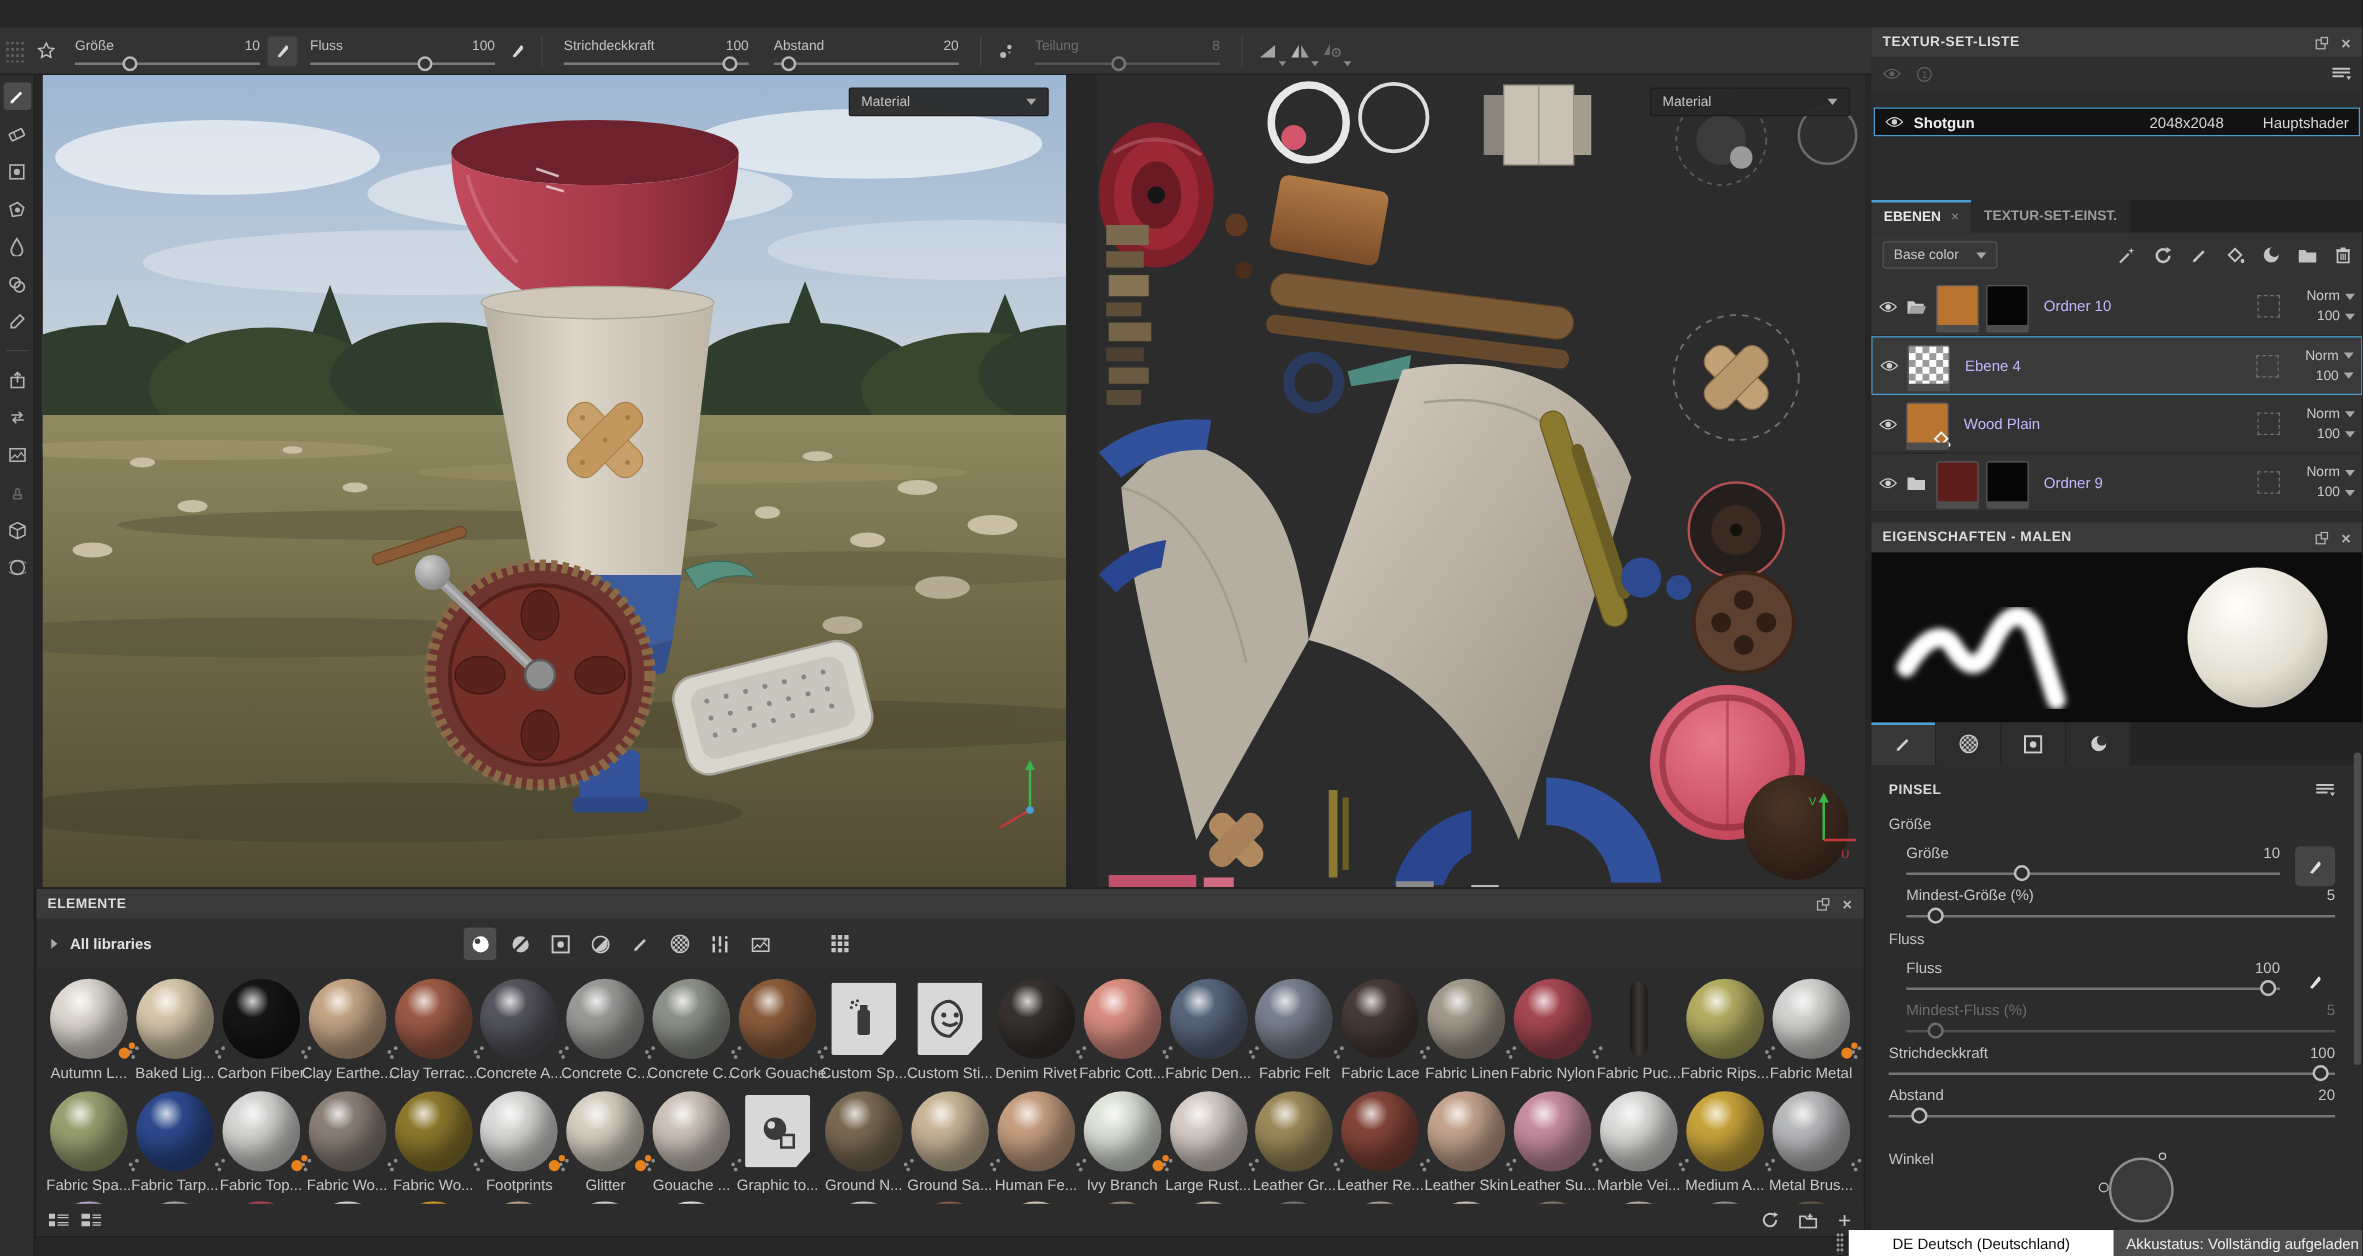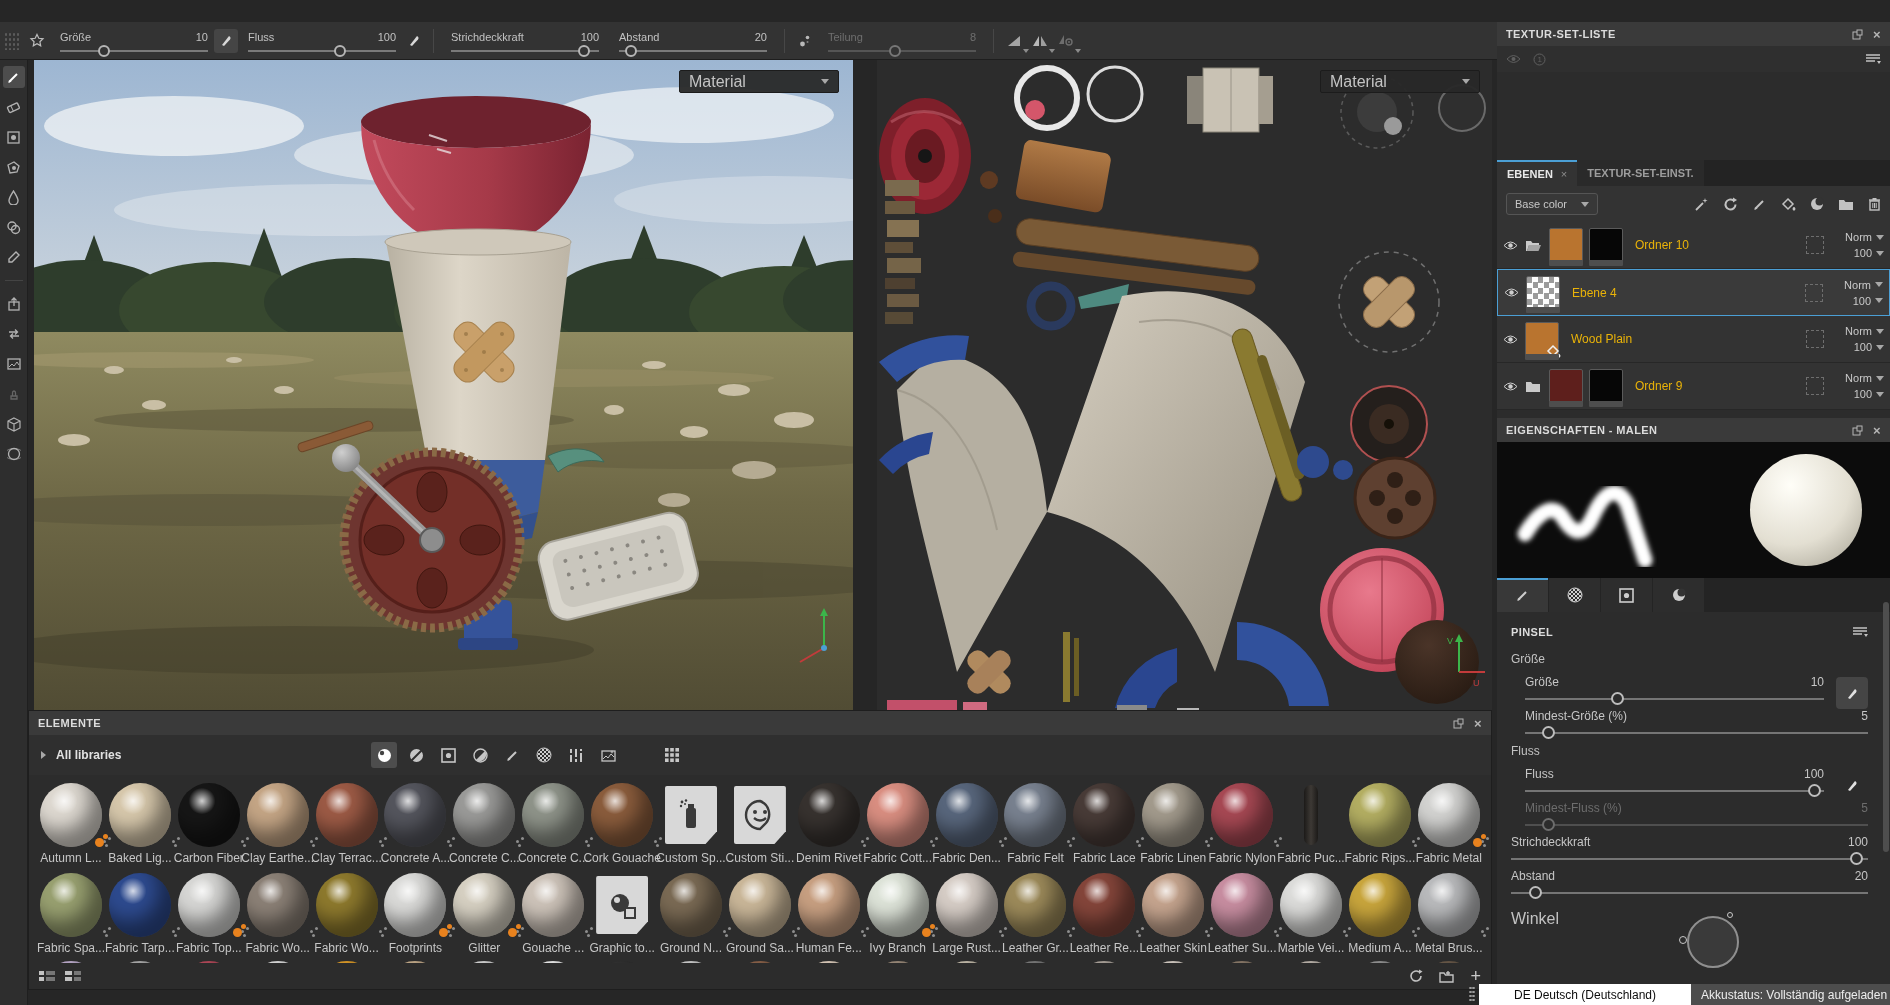--- a/index.html
+++ b/index.html
@@ -30,21 +30,21 @@
 .tb-spacer{flex:1}
 
 .left-rail{position:absolute;top:60px;left:0;width:28px;bottom:0;background:#2e2e2e;border-right:1px solid #1f1f1f;display:flex;flex-direction:column;align-items:center;padding-top:6px;gap:8px}
 .rail-btn{width:22px;height:22px;border-radius:3px;display:flex;align-items:center;justify-content:center;color:#b2b2b2}
 .rail-btn.active{background:#4d4d4d;color:#fff}
 .rail-btn.dim{color:#666}
 .rail-sep{width:18px;height:1px;background:#444;margin:4px 0}
 
 .vp3d{position:absolute;left:34px;top:60px;width:819px;height:650px;background:#333;overflow:hidden}
 .vp2d{position:absolute;left:877px;top:60px;width:615px;height:650px;background:#272727;overflow:hidden}
-.mat-dd{position:absolute;top:10px;height:23px;width:160px;background:rgba(40,40,40,.95);border:1px solid #1c1c1c;border-radius:2px;color:#c4c4c4;font-size:16px;display:flex;align-items:center;justify-content:space-between;padding:0 9px;z-index:5}
+.mat-dd{position:absolute;top:10px;height:23px;width:160px;background:rgba(40,40,40,.95);border:1px solid #1c1c1c;border-radius:2px;color:#c4c4c4;font-size:11px;display:flex;align-items:center;justify-content:space-between;padding:0 9px;z-index:5}
 .chev{width:0;height:0;border-left:4px solid transparent;border-right:4px solid transparent;border-top:5px solid #a8a8a8}
 .chev-r{width:0;height:0;border-top:4px solid transparent;border-bottom:4px solid transparent;border-left:5px solid #a8a8a8}
 
 .right{position:absolute;left:1497px;top:22px;width:393px;bottom:0;background:#2c2c2c;overflow:hidden}
 .panel-header{height:24px;background:#3a3a3a;display:flex;align-items:center;padding:0 9px;font-size:11px;font-weight:bold;letter-spacing:.4px;color:#dcdcdc}
 .ph-icons{margin-left:auto;display:flex;gap:10px;align-items:center;color:#b5b5b5}
 .tsl-icons{height:26px;display:flex;align-items:center;padding:0 9px;gap:12px;color:#5f5f5f;background:#2f2f2f}
 .tsl-row{position:absolute;left:2px;right:2px;top:64px;height:23px;background:#121212;border:1px solid #4b9fd5;display:flex;align-items:center;padding:0 8px;gap:8px}
 .tsl-name{font-weight:bold;color:#efefef}
 .tsl-res{margin-left:auto;color:#d6d6d6}
@@ -57,21 +57,21 @@
 .dd{height:22px;border:1px solid #555;border-radius:3px;background:#383838;color:#c8c8c8;font-size:11px;display:flex;align-items:center;gap:14px;padding:0 8px}
 .lt-icons{margin-left:auto;display:flex;gap:14px;color:#c2c2c2;align-items:center}
 .layers{position:absolute;top:200px;left:0;right:0;height:192px;background:#2c2c2c}
 .layer-row{position:relative;height:47px;background:#333;border-bottom:1px solid #272727;display:flex;align-items:center;padding:0 6px;gap:6px}
 .layer-row.selected{background:#3a3a3a;border:1px solid #4b9fd5}
 .l-eye{color:#cfcfcf;width:16px}
 .l-folder{color:#c9c9c9;width:18px}
 .thumb{width:34px;height:34px;border:1px solid #5a5a5a;border-radius:2px;position:relative;flex:none}
 .thumb .bucket{position:absolute;right:-3px;bottom:-3px;color:#f0f0f0}
 .thumb-bar{position:absolute;bottom:3px;width:34px;height:6px;background:#4e4e4e;border-radius:1px}
-.l-name{font-size:12px;color:#eab308;margin-left:6px}
+.l-name{font-size:12px;color:#c4b5fd;margin-left:6px}
 .l-right{margin-left:auto;display:flex;align-items:center;gap:8px}
 .dash-box{width:18px;height:18px;border:1px dashed #6e6e6e}
 .blend-col{display:flex;flex-direction:column;align-items:flex-end;gap:4px;font-size:11px;color:#c9c9c9;width:52px}
 .blend-col span{display:flex;align-items:center;gap:4px}
 .checker{background:repeating-conic-gradient(#fdfdfd 0 25%,#9a9a9a 0 50%) 0 0/11px 11px}
 
 .props-header{position:absolute;top:396px;left:0;right:0}
 .preview{position:absolute;top:420px;left:0;right:0;height:136px;background:#0c0c0c;overflow:hidden}
 .pv-sphere{position:absolute;right:28px;top:12px;width:112px;height:112px;border-radius:50%;background:radial-gradient(circle at 36% 28%,#fffef8,#e3dfd2 55%,#b0ac9e 90%,#8f8b7e)}
 .prop-tabs{position:absolute;top:556px;left:0;right:0;height:34px;background:#242424;display:flex}
@@ -87,21 +87,21 @@
 .sl-row.indent{margin-left:14px}
 .sl-row.has-pen{margin-right:44px}
 .sl-head{display:flex;justify-content:space-between;font-size:12px;color:#c6c6c6;margin-bottom:9px}
 .sl-row.disabled .sl-head{color:#6d6d6d}
 .sl-track{position:relative;height:2px;background:#757575}
 .sl-row.disabled .sl-track{background:#4f4f4f}
 .sl-knob{position:absolute;top:-6px;margin-left:-7px;width:13px;height:13px;border:2px solid #bdbdbd;border-radius:50%;background:#2c2c2c}
 .sl-row.disabled .sl-knob{border-color:#6d6d6d}
 .sl-pen{position:absolute;right:-44px;top:2px;width:32px;height:32px;border-radius:4px;background:#454545;color:#e0e0e0;display:flex;align-items:center;justify-content:center}
 .sl-pen.plain{background:transparent}
-.angle-label{font-size:16px;color:#c2c2c2;margin-top:16px}
+.angle-label{font-size:12px;color:#c2c2c2;margin-top:26px}
 .angle-dial{position:absolute;left:176px;bottom:-18px;width:52px;height:52px;border:2px solid #8f8f8f;border-radius:50%;background:#3a3a3a}
 .angle-dial .h1{position:absolute;left:-10px;top:18px;width:8px;height:8px;border:1px solid #c8c8c8;border-radius:50%}
 .angle-dial .h2{position:absolute;right:4px;top:-6px;width:6px;height:6px;border:1px solid #c8c8c8;border-radius:50%}
 .scrollbar{position:absolute;right:1px;width:6px;border-radius:3px;background:#4e4e4e}
 
 .elements{position:absolute;left:28px;top:710px;width:1464px;height:280px;background:#2c2c2c;border:1px solid #1e1e1e;overflow:hidden}
 .el-search-row{height:40px;background:#2f2f2f;display:flex;align-items:center;padding:0 12px;gap:10px}
 .el-lib{display:flex;align-items:center;gap:10px;font-weight:bold;color:#e2e2e2;font-size:12px;width:320px}
 .el-search{display:flex;align-items:center;gap:10px;color:#8a8a8a;flex:1}
 .el-filters{display:flex;gap:6px;align-items:center;color:#c6c6c6}
@@ -710,20 +710,31 @@
             <text x="4.5" y="9" font-size="8" fill="#5f5f5f">1</text>
           </svg>
         </span>
       <span style="margin-left:auto;color:#c2c2c2">
           <svg width="16" height="12" viewBox="0 0 16 12">
             <path d="M1,2 h14 M1,5 h14 M1,8 h9" stroke="#c2c2c2" stroke-width="1.6"></path>
             <path d="M12,8 l2,3 2,-3" fill="#c2c2c2"></path>
           </svg>
         </span>
     </div>
+    <div class="tsl-row">
+      <span>
+          <svg width="15" height="11" viewBox="0 0 15 11">
+            <path d="M1,5.5 Q7.5,-1.5 14,5.5 Q7.5,12.5 1,5.5Z" fill="none" stroke="#d0d0d0"></path>
+            <circle cx="7.5" cy="5.5" r="2.2" fill="#d0d0d0"></circle>
+          </svg>
+        </span>
+      <span class="tsl-name">Shotgun</span>
+      <span class="tsl-res">2048x2048</span>
+      <span class="tsl-shader">Hauptshader</span>
+    </div>
 
     <div class="tabs">
       <div class="tab active">
         <span>EBENEN</span>
         <span class="x">×</span>
       </div>
       <div class="tab">
         <span>TEXTUR-SET-EINST.</span>
       </div>
     </div>

